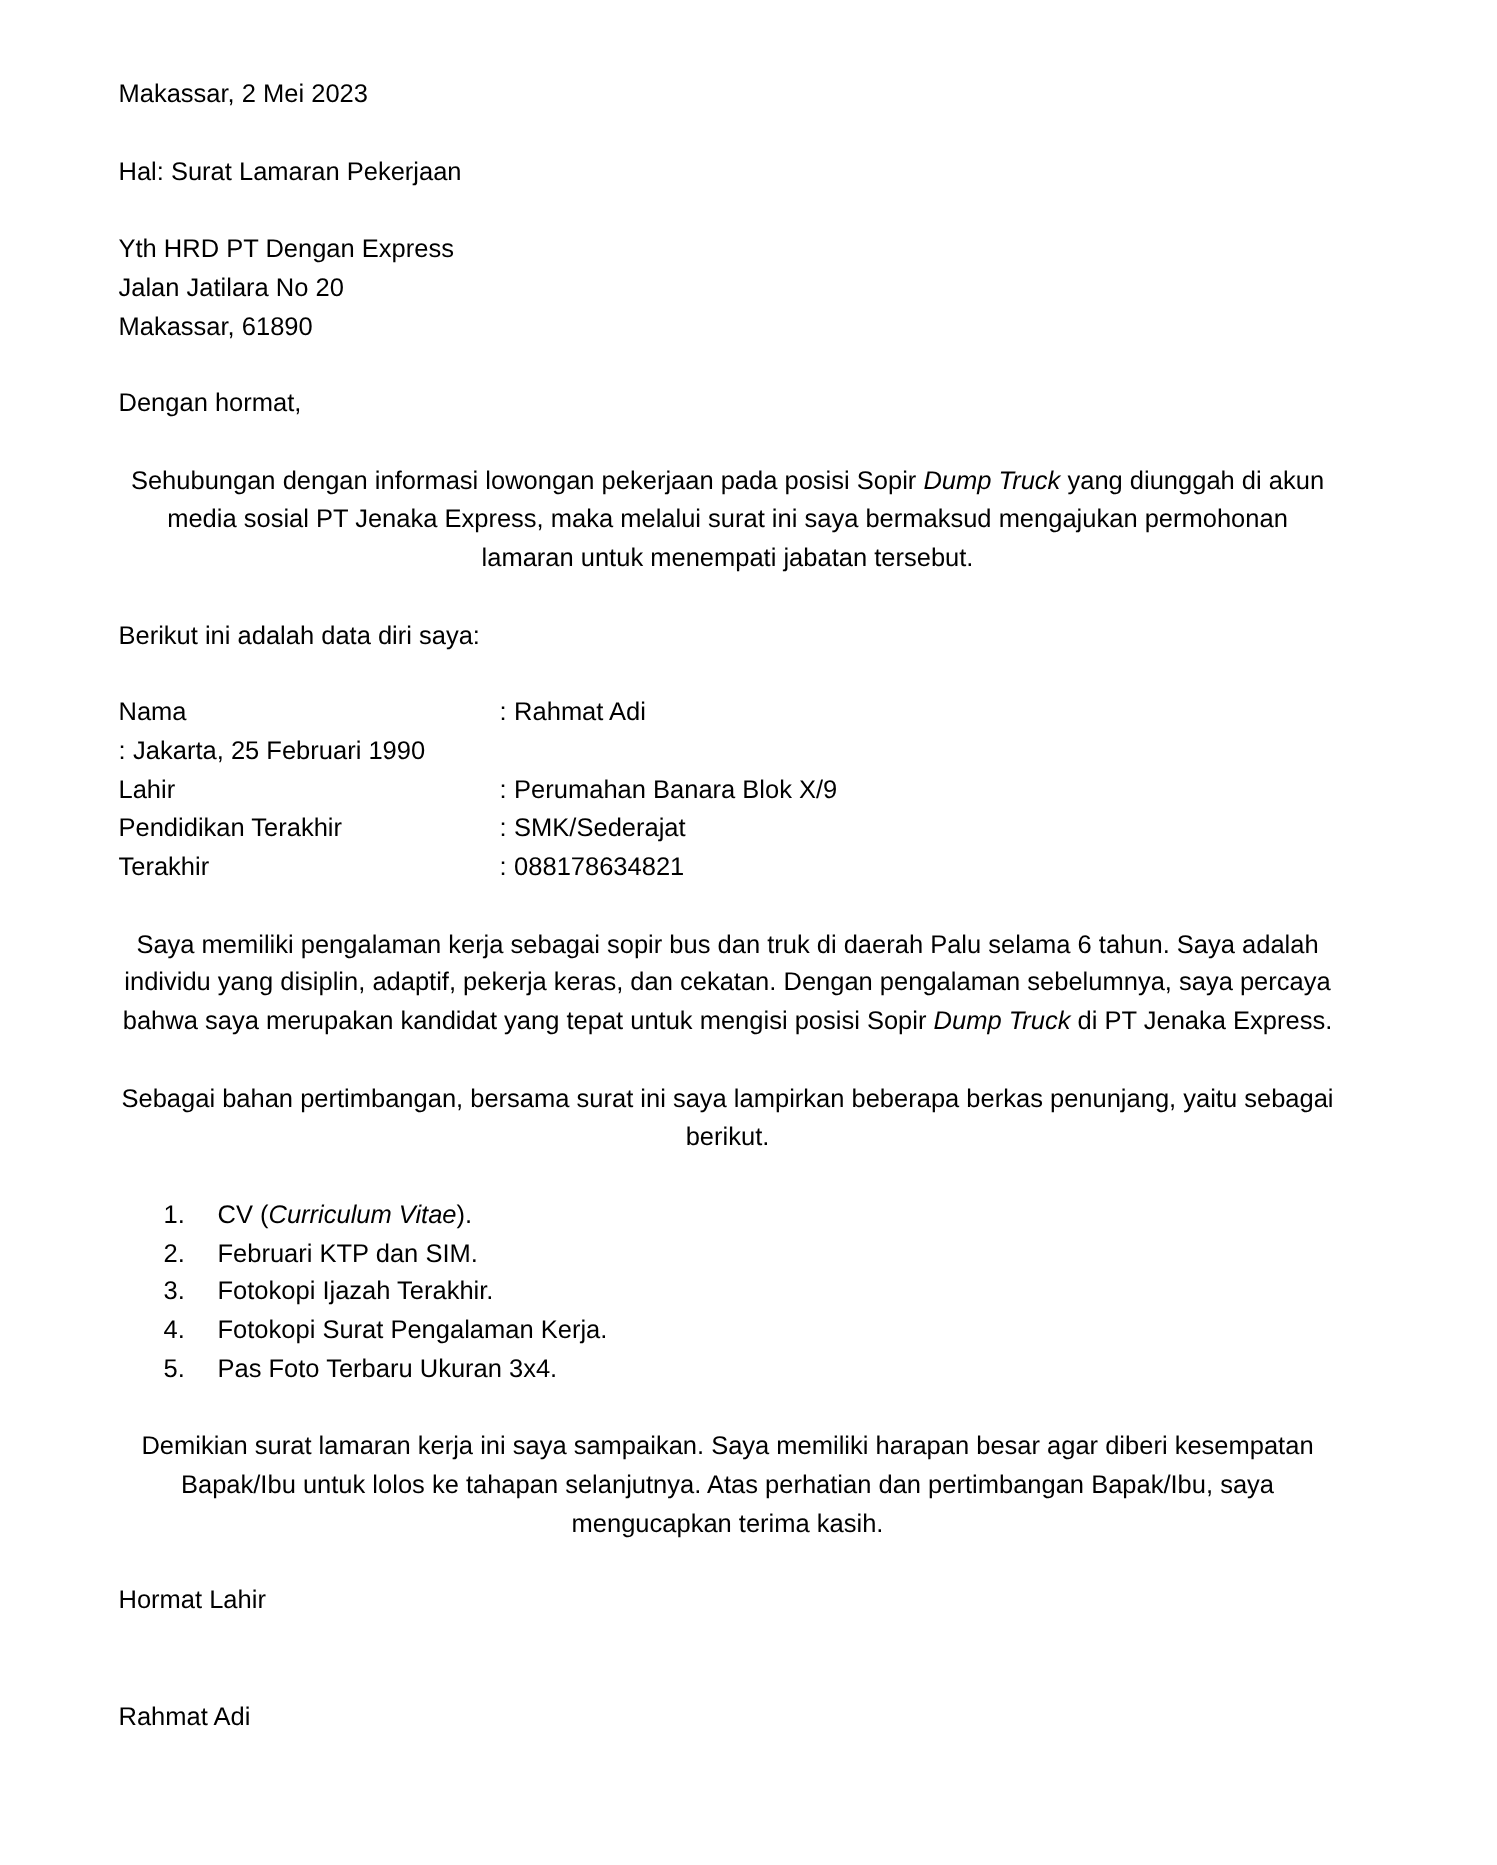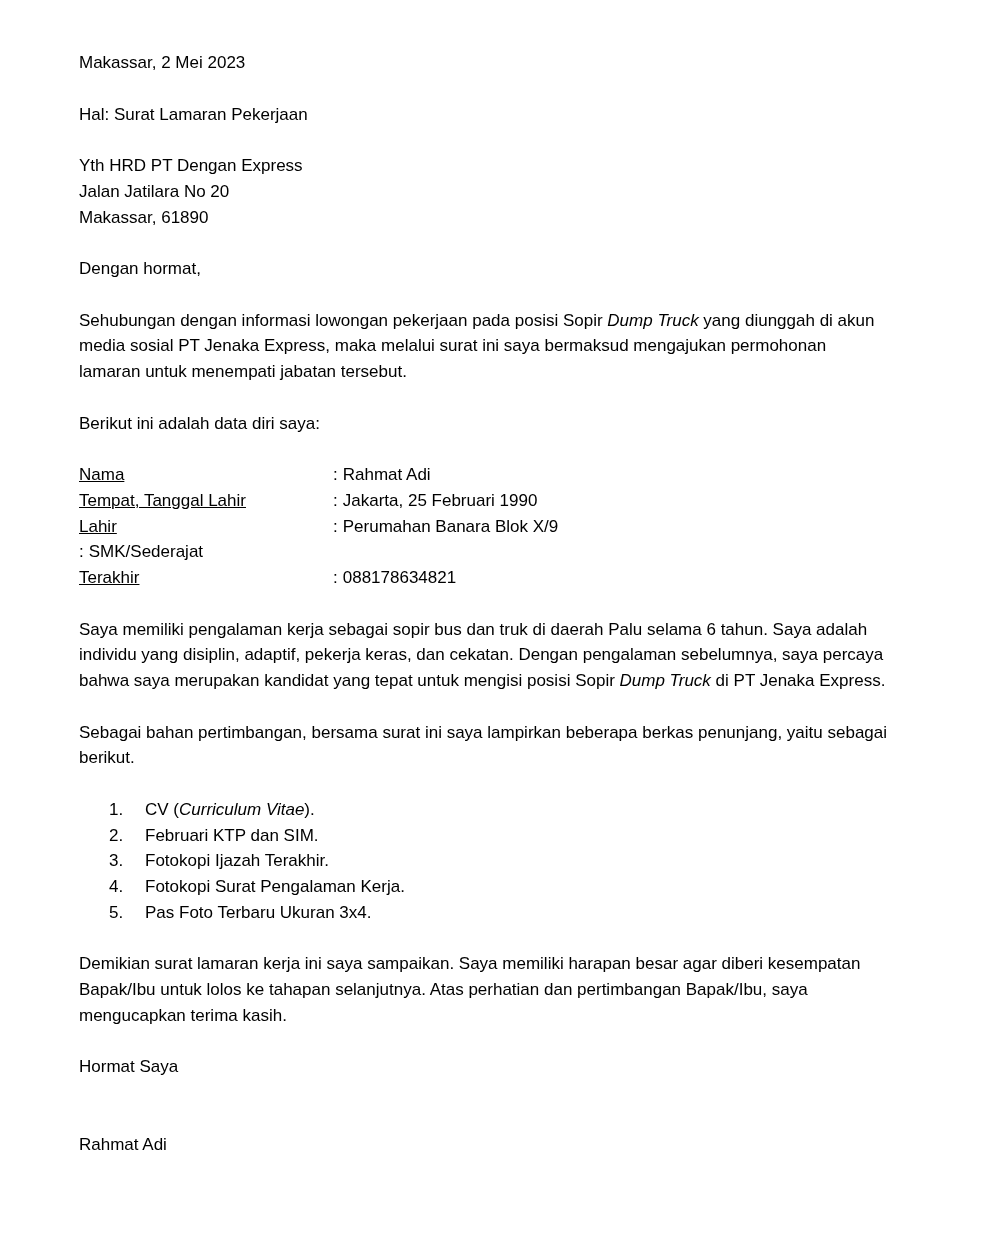--- a/index.html
+++ b/index.html
@@ -12,24 +12,24 @@
     line-height: 25.75px;
     color: #000000;
     -webkit-font-smoothing: antialiased;
   }
   .page {
     padding: 50px 0 0 79px;
     width: 998px;
   }
   .text-area { width: 812px; }
   .block { margin-bottom: 25.75px; }
-  p.block { margin-top: 16px; }
+  p.block { margin-top: 16px; text-align: center; }
   em { font-style: italic; }
   .data-row { display: flex; }
-  .data-label { width: 254px; flex-shrink: 0; text-decoration: underline; }
+  .data-label { width: 254px; flex-shrink: 0; }
   .data-colon { margin-right: 5px; }
   .attachment-item { display: flex; }
   .attachment-num {
     margin-left: 30px;
     width: 36px;
     flex-shrink: 0;
   }
   .sig-name { margin-top: 51.5px; }
 </style>
 </head>
@@ -54,30 +54,30 @@
 
     <div class="block">Berikut ini adalah data diri saya:</div>
 
     <div class="block">
       <div class="data-row">
         <span class="data-label">Nama</span>
         <span class="data-colon">:</span>
         <span class="data-value">Rahmat Adi</span>
       </div>
       <div class="data-row">
-        <span class="data-label">Tempat, Tanggal Lahir</span>
         <span class="data-colon">:</span>
         <span class="data-value">Jakarta, 25 Februari 1990</span>
       </div>
       <div class="data-row">
         <span class="data-label">Lahir</span>
         <span class="data-colon">:</span>
         <span class="data-value">Perumahan Banara Blok X/9</span>
       </div>
       <div class="data-row">
+        <span class="data-label">Pendidikan Terakhir</span>
         <span class="data-colon">:</span>
         <span class="data-value">SMK/Sederajat</span>
       </div>
       <div class="data-row">
         <span class="data-label">Terakhir</span>
         <span class="data-colon">:</span>
         <span class="data-value">088178634821</span>
       </div>
     </div>
 
@@ -103,18 +103,18 @@
         <span class="attachment-text"><span>Fotokopi Surat Pengalaman Kerja.</span></span>
       </div>
       <div class="attachment-item">
         <span class="attachment-num">5.</span>
         <span class="attachment-text"><span>Pas Foto Terbaru Ukuran 3x4.</span></span>
       </div>
     </div>
 
     <p class="block">Demikian surat lamaran kerja ini saya sampaikan. Saya memiliki harapan besar agar diberi kesempatan Bapak/Ibu untuk lolos ke tahapan selanjutnya. Atas perhatian dan pertimbangan Bapak/Ibu, saya mengucapkan terima kasih.</p>
 
-    <div class="block">Hormat Saya</div>
+    <div class="block">Hormat Lahir</div>
 
     <div class="sig-name">Rahmat Adi</div>
 
   </div>
 </div>
 
 </body></html>

